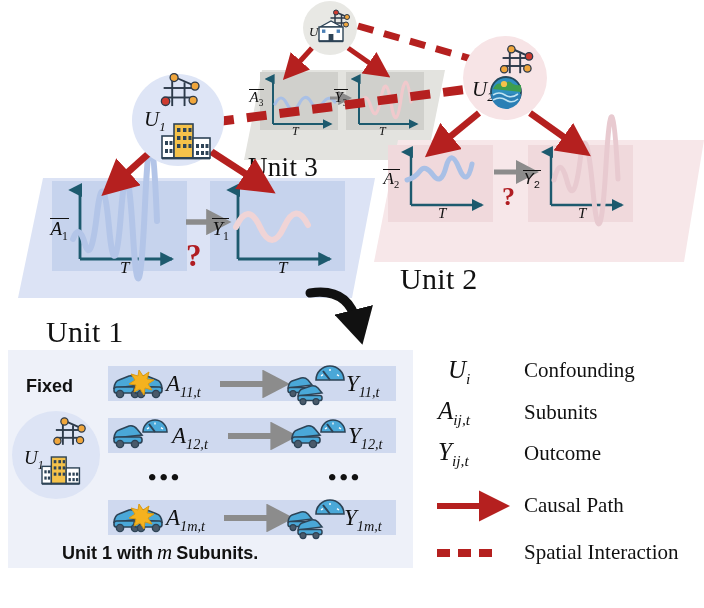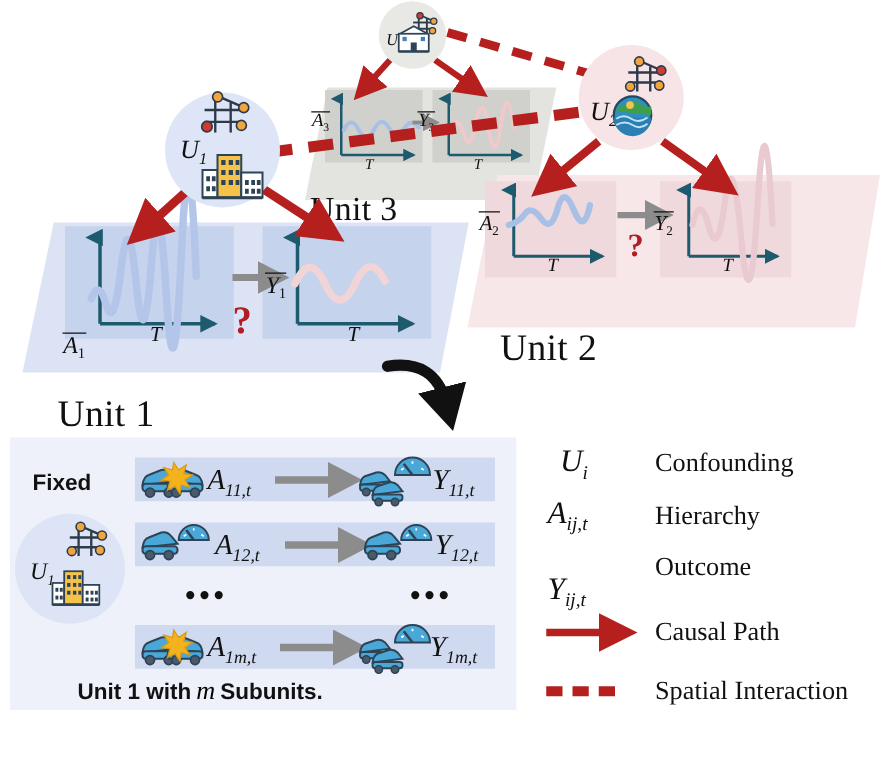--- a/index.html
+++ b/index.html
@@ -90,39 +90,39 @@
   <line x1="551" y1="205" x2="551" y2="152" stroke="#1d5a6e" stroke-width="2.4" marker-end="url(#tealUp)"></line>
   <line x1="551" y1="205" x2="622" y2="205" stroke="#1d5a6e" stroke-width="2.4" marker-end="url(#tealRight)"></line>
   <path d="M554,180 q6,-26 13,1 t13,-20 t13,30 t13,-26 t12,14" fill="none" stroke="#e8cad0" stroke-width="5" stroke-linecap="round"></path>
   <line x1="494" y1="172" x2="524" y2="172" stroke="#8c8c8c" stroke-width="5" marker-end="url(#greyArrow)"></line>
 </svg>
 <div class="txt serif axis-lab" style="left:383px;top:169px;font-size:17px;">
   <span style="display:inline-block;border-top:1.6px solid #111;line-height:1.05;padding:0 .5px;"><i>A</i><sub>2</sub></span>
 </div>
 <div class="txt serif axis-lab" style="left:438px;top:205px;"><i>T</i></div>
 <div class="txt serif axis-lab" style="left:523px;top:169px;font-size:17px;">
-  <span style="display:inline-block;border-top:1.6px solid #111;line-height:1.05;padding:0 .5px;"><i>Y</i><sub>2</sub></span>
+  <span style="display:inline-block;border-top:1.6px solid #111;line-height:1.05;padding:0 .5px;font-family:Liberation Mono, monospace;"><i>Y</i><sub>2</sub></span>
 </div>
 <div class="txt serif axis-lab" style="left:578px;top:205px;"><i>T</i></div>
 <div class="txt qmark" style="left:502px;top:182px;font-size:26px;">?</div>
 <div class="txt serif unit-label" style="left:400px;top:222px;">Unit 2</div>
 
 <svg class="layer">
   <rect x="52" y="181" width="135" height="90" fill="#c6d3ed"></rect>
   <rect x="210" y="181" width="135" height="90" fill="#c6d3ed"></rect>
   <line x1="80" y1="259" x2="80" y2="190" stroke="#1d5a6e" stroke-width="2.8" marker-end="url(#tealUp)"></line>
   <line x1="80" y1="259" x2="172" y2="259" stroke="#1d5a6e" stroke-width="2.8" marker-end="url(#tealRight)"></line>
   <path d="M73,239 q6,-16 12,5 t12,-30 t12,13 t12,-14 t12,22 t12,-30 t12,16" fill="none" stroke="#b3c5e8" stroke-width="6" stroke-linecap="round"></path>
   <line x1="238" y1="259" x2="238" y2="190" stroke="#1d5a6e" stroke-width="2.8" marker-end="url(#tealUp)"></line>
   <line x1="238" y1="259" x2="330" y2="259" stroke="#1d5a6e" stroke-width="2.8" marker-end="url(#tealRight)"></line>
   <path d="M236,227 q12,-26 24,0 t24,0 t24,-2" fill="none" stroke="#f0d4d6" stroke-width="6" stroke-linecap="round"></path>
   <line x1="186" y1="222" x2="215" y2="222" stroke="#8c8c8c" stroke-width="5.5" marker-end="url(#greyArrow)"></line>
 </svg>
 <div class="txt serif axis-lab" style="left:50px;top:218px;font-size:19px;">
-  <span style="display:inline-block;border-top:1.8px solid #111;line-height:1.05;padding:0 .5px;margin-top:48px;"><i>A</i><sub>1</sub></span>
+  <span style="display:inline-block;border-top:1.8px solid #111;line-height:1.05;padding:0 .5px;"><i>A</i><sub>1</sub></span>
 </div>
 <div class="txt serif axis-lab" style="left:120px;top:258px;font-size:17px;"><i>T</i></div>
 <div class="txt serif axis-lab" style="left:212px;top:218px;font-size:19px;">
   <span style="display:inline-block;border-top:1.8px solid #111;line-height:1.05;padding:0 .5px;"><i>Y</i><sub>1</sub></span>
 </div>
 <div class="txt serif axis-lab" style="left:278px;top:258px;font-size:17px;"><i>T</i></div>
 <div class="txt qmark" style="left:186px;top:238px;font-size:31px;">?</div>
 <div class="txt serif unit-label" style="left:46px;top:275px;">Unit 1</div>
 
 <svg class="layer">
@@ -444,23 +444,23 @@
 <div class="txt" style="left:62px;top:540px;">
   <span class="sans-b bottomcap">Unit 1 with</span>
   <span class="serif ital" style="font-size:21px;">m</span>
   <span class="sans-b bottomcap">Subunits.</span>
 </div>
 
 <div class="txt serif legend-sym ital" style="left:448px;top:356px;">U<sub>i</sub></div>
 <div class="txt serif legend-txt" style="left:524px;top:358px;">Confounding</div>
 
 <div class="txt serif legend-sym ital" style="left:438px;top:397px;">A<sub>ij,t</sub></div>
-<div class="txt serif legend-txt" style="left:524px;top:400px;">Hierarchy</div>
-
-<div class="txt serif legend-sym ital" style="left:438px;top:438px;margin-top:20px;">Y<sub>ij,t</sub></div>
+<div class="txt serif legend-txt" style="left:524px;top:400px;">Subunits</div>
+
+<div class="txt serif legend-sym ital" style="left:438px;top:438px;">Y<sub>ij,t</sub></div>
 <div class="txt serif legend-txt" style="left:524px;top:441px;">Outcome</div>
 
 <svg class="layer">
   <line x1="437" y1="506" x2="492" y2="506" stroke="#b5201f" stroke-width="6" marker-end="url(#redArrow)"></line>
   <line x1="437" y1="553" x2="496" y2="553" stroke="#b5201f" stroke-width="8" stroke-dasharray="13 8" stroke-linecap="butt"></line>
 </svg>
 <div class="txt serif legend-txt" style="left:524px;top:540px;">Spatial Interaction</div>
 <div class="txt serif legend-txt" style="left:524px;top:493px;">Causal Path</div>
 
 </div>

